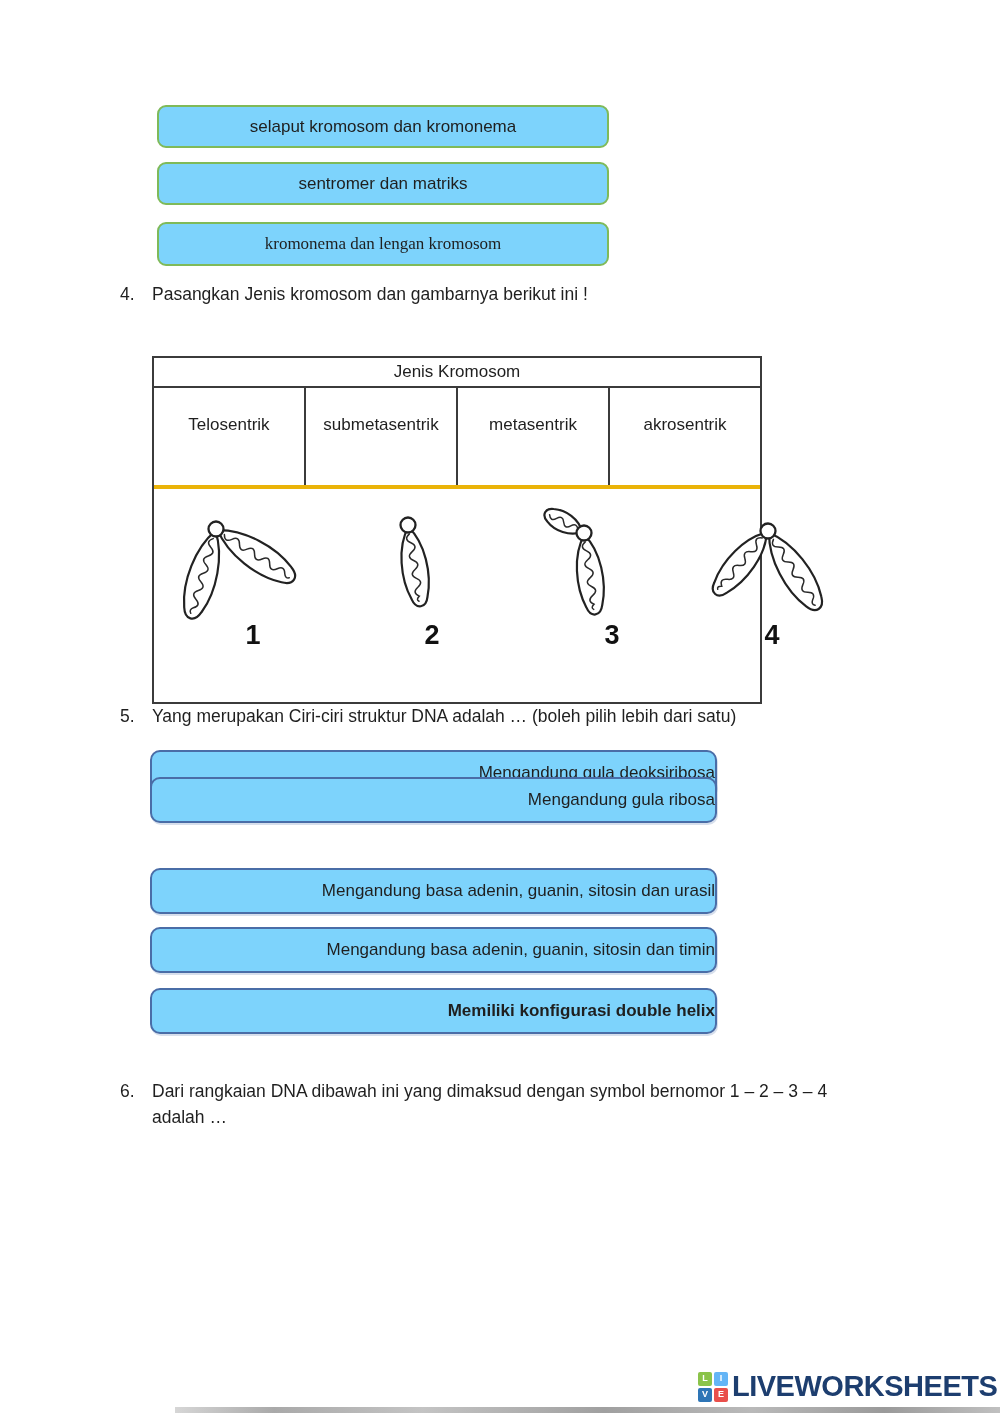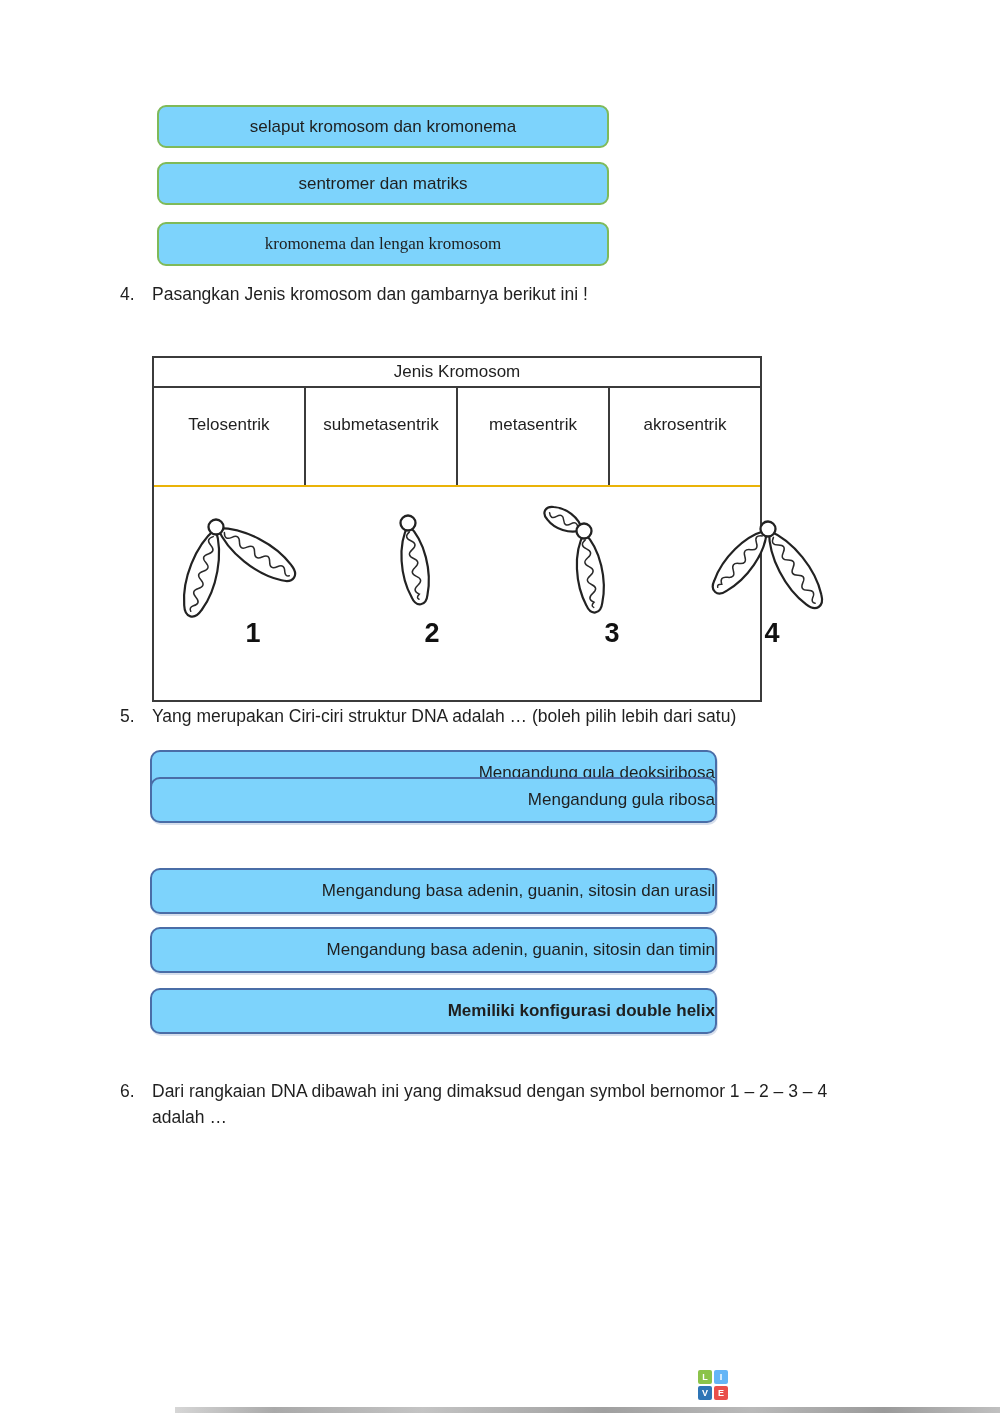--- a/index.html
+++ b/index.html
@@ -17,21 +17,21 @@
             box-shadow:1px 2px 0 rgba(74,109,167,0.22);justify-content:flex-end;}
   
   .qrow{position:absolute;left:120px;display:flex;font-size:17.5px;line-height:26px;}
   .qnum{width:32px;flex:0 0 32px;}
   .qtext{max-width:790px;}
   
   .ktable{position:absolute;left:152px;top:336px;width:610px;box-sizing:border-box;
           border:2px solid #3b3b3b;background:#fff;margin-top:20px;}
   .ktable .thead{height:28px;border-bottom:2px solid #3b3b3b;display:flex;align-items:center;
           justify-content:center;font-size:17px;}
-  .ktable .tcols{display:flex;height:97px;border-bottom:2px solid #eab308;}
+  .ktable .tcols{display:flex;height:97px;border-bottom:4px solid #eab308;}
   .ktable .tcol{flex:1;border-right:2px solid #3b3b3b;display:flex;justify-content:center;
           align-items:flex-start;padding-top:27px;font-size:17px;box-sizing:border-box;}
   .ktable .tcol:last-child{border-right:none;}
   .ktable .tfig{height:213px;position:relative;}
   .ktable svg{display:block;width:706px;height:211px;}
   .arm{fill:#ffffff;stroke:#222222;stroke-width:2.2;}
   .coil{fill:none;stroke:#2a2a2a;stroke-width:1.5;stroke-linecap:round;}
   .centro{fill:#ffffff;stroke:#222222;stroke-width:2.3;}
   .fignum{font-family:"Liberation Sans",sans-serif;font-size:27px;font-weight:bold;fill:#111;}
   
@@ -158,16 +158,17 @@
     </span>
   </div>
 
   <div class="logo">
     <div class="logo-grid">
       <span class="tile" id="tile0" style="background: rgb(139, 195, 74);">L</span>
       <span class="tile" id="tile1" style="background: rgb(100, 181, 246);">I</span>
       <span class="tile" id="tile2" style="background: rgb(46, 117, 182);">V</span>
       <span class="tile" id="tile3" style="background: rgb(233, 79, 75);">E</span>
     </div>
+    <span class="logo-text" id="logo-text" style="color: rgb(29, 62, 111);">LIVEWORKSHEETS</span>
   </div>
 
   <div class="bottom-strip"></div>
 </div>
 
 </body></html>

